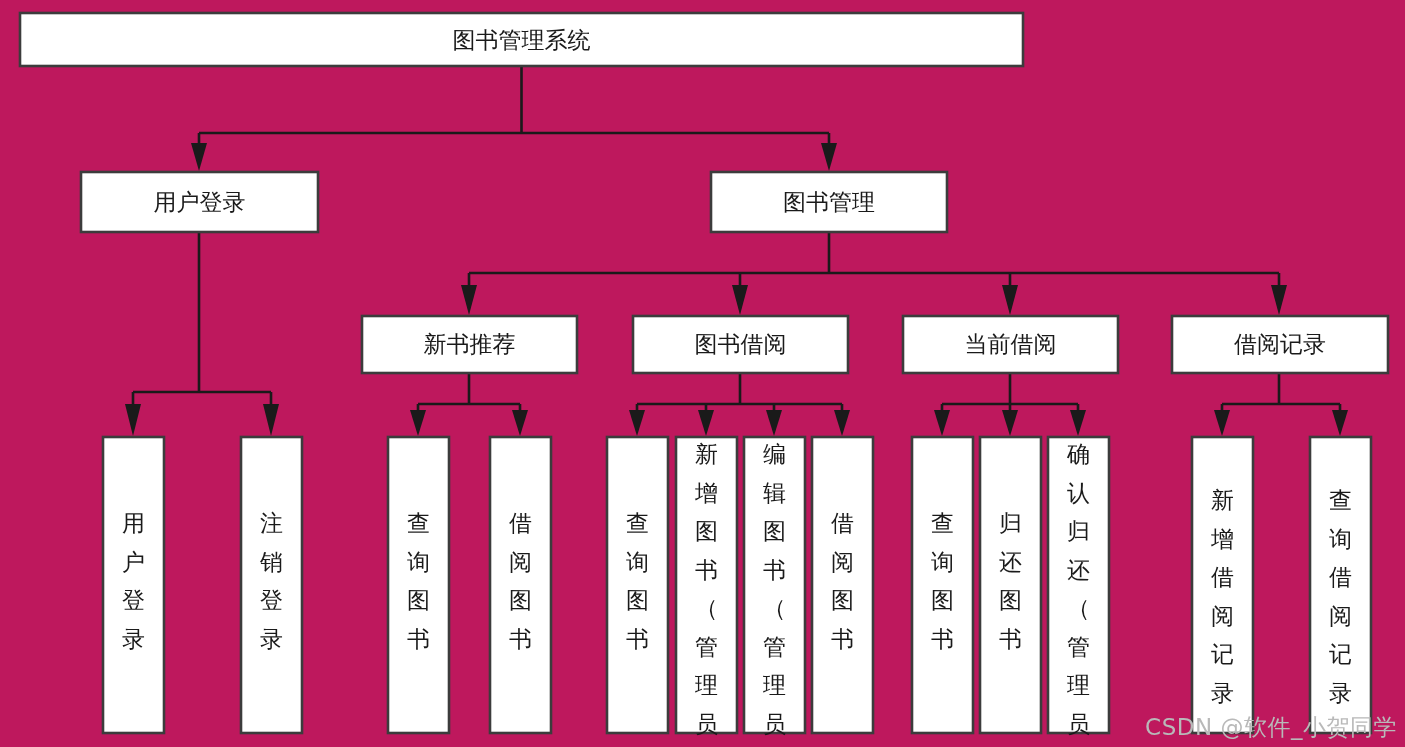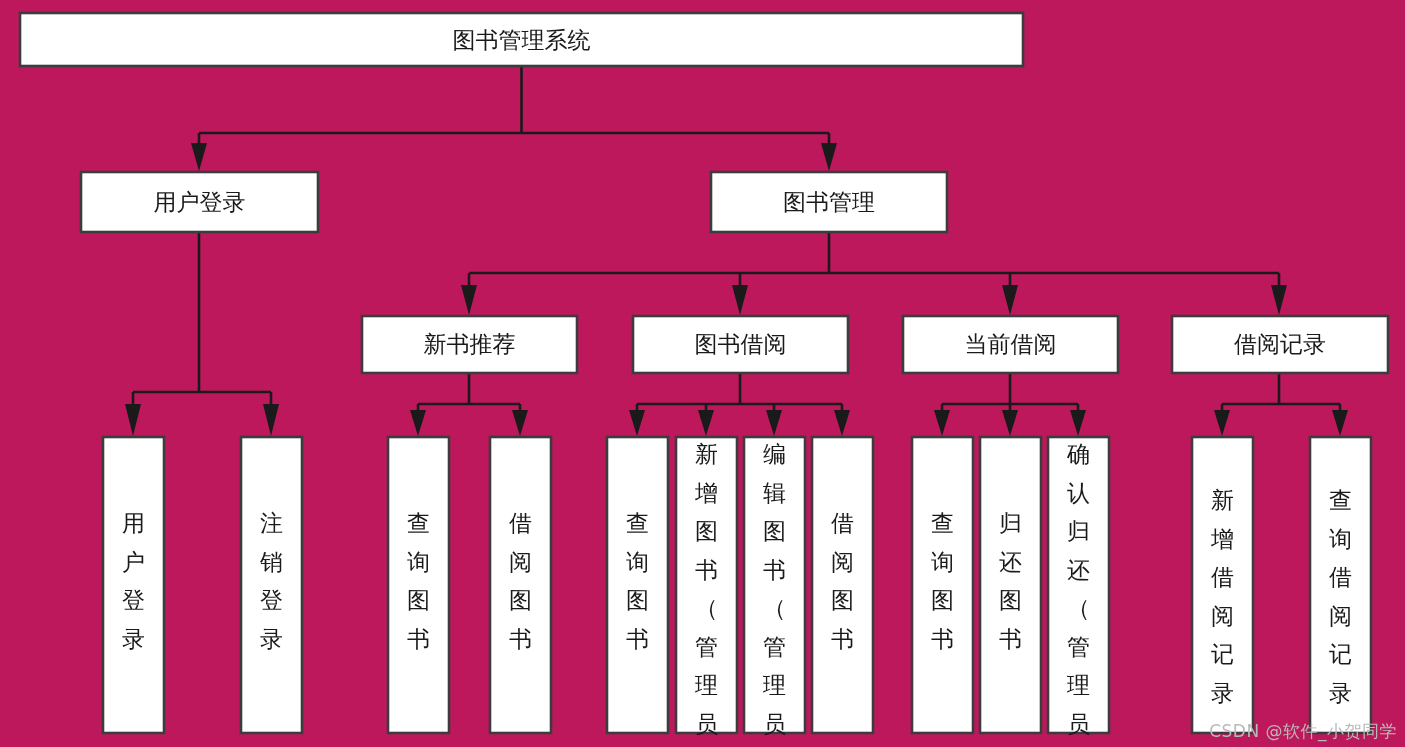--- a/index.html
+++ b/index.html
@@ -53,21 +53,21 @@
     font-family: "DejaVu Sans", "Liberation Sans", sans-serif;
     font-size: 23px;
     fill: #1a1a1a;
     text-anchor: middle;
   }
   .watermark-text {
     position: absolute;
     right: 8px;
     bottom: 4px;
     font-family: "DejaVu Sans", "Liberation Sans", sans-serif;
-    font-size: 17px;
+    font-size: 23px;
     color: #b9b9b9;
     letter-spacing: 0.5px;
     white-space: nowrap;
     user-select: none;
     text-align: right;
   }
 </style>
 </head>
 <body>
 

